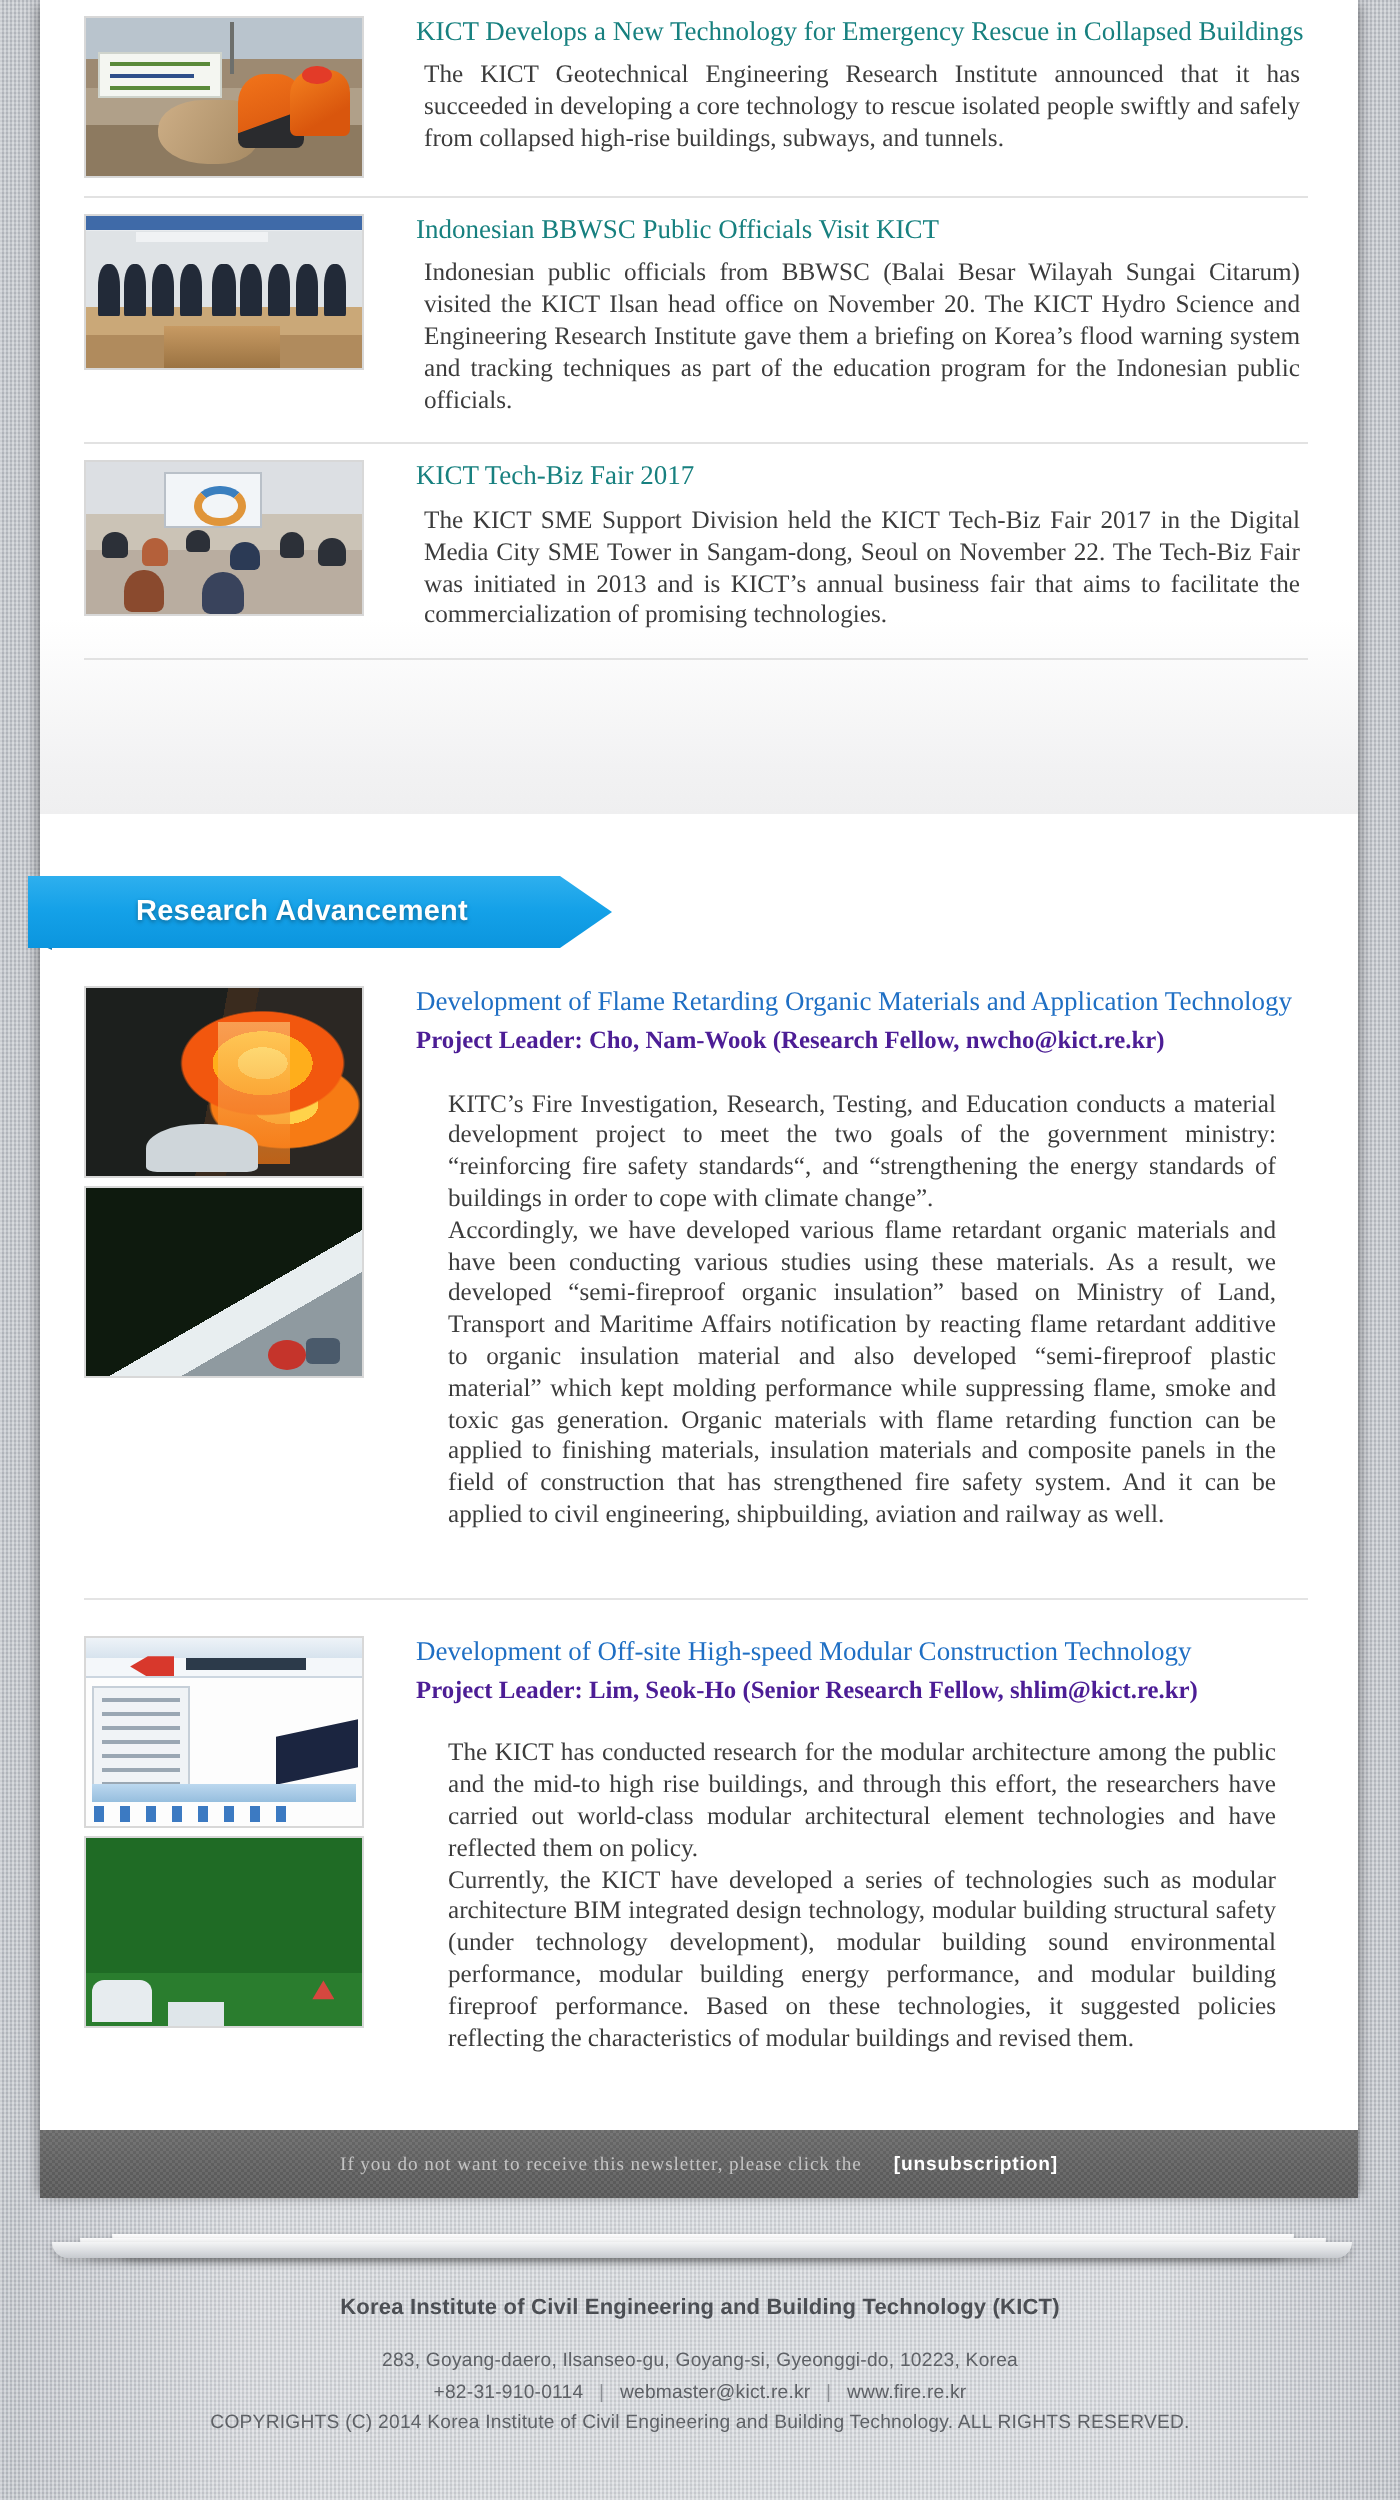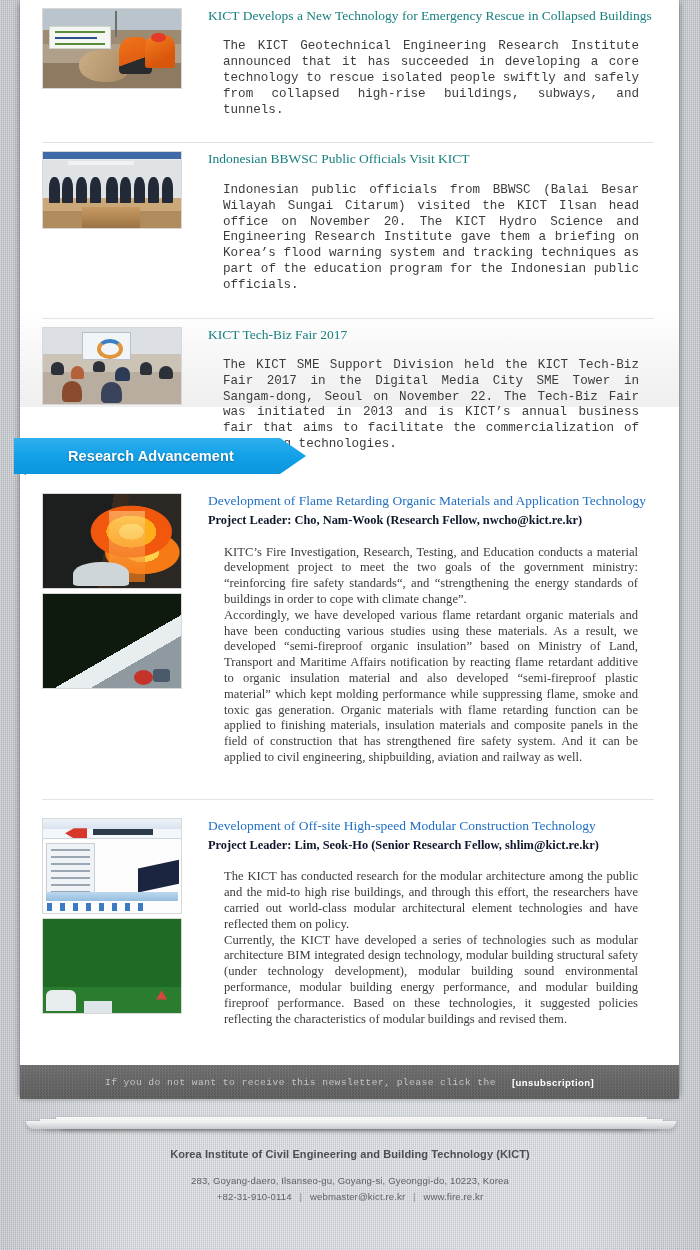--- a/index.html
+++ b/index.html
@@ -47,25 +47,25 @@
   .body-col{flex:1;padding-left:26px;min-width:0;}
   h2.headline{
     margin:0 0 6px 0;
     font-family:"Liberation Serif", serif;
     font-size:13.5px;line-height:1.22;
     font-weight:400;
     color:#17807f;
     text-align:justify;
   }
   p.desc{
-    margin:15px;
+    margin:4px;
     font-size:12.6px;line-height:1.255;
     color:#3c3c3c;
     text-align:justify;
-    font-family:Liberation Mono, monospace;
+    font-family:Liberation Serif, serif;
   }
   .divider{
     height:1px;background:#e2e2e2;
     margin:9px 25px 0 22px;
   }
   
   .ribbon-wrap{position:relative;height:46px;margin-top:30px;}
   .ribbon-tail{
     position:absolute;left:-6px;top:8px;width:12px;height:30px;
     background:#1b78b0;
@@ -92,37 +92,37 @@
   .r-thumb{
     width:140px;height:96px;box-sizing:border-box;
     border:1px solid #d8d8d8;overflow:hidden;position:relative;margin-bottom:4px;
   }
   h2.r-headline{
     margin:0 0 3px 0;font-size:13.5px;line-height:1.22;font-weight:400;
     color:#1f6fc4;text-align:justify;font-family:"Liberation Serif", serif;
   }
   .leader{
     margin:0 0 10px 0;font-size:12.4px;line-height:1.3;
-    color:#0f172a;font-family:"Liberation Serif", serif;font-weight:bold;
+    color:#4c1d95;font-family:"Liberation Serif", serif;font-weight:bold;
   }
   p.r-desc{
     margin:16px;font-size:12.6px;line-height:1.255;color:#3c3c3c;
     text-align:justify;font-family:"Liberation Serif", serif;
   }
   .r-divider{height:1px;background:#e4e4e4;margin:17px 25px 18px 22px;}
   
   .unsub-bar{
     height:34px;
     background:
       repeating-conic-gradient(rgba(255,255,255,.055) 0% 25%, rgba(0,0,0,.05) 0% 50%) 0 0/3px 3px,
       linear-gradient(180deg,#6e6e6e 0%,#636363 55%,#5d5d5d 100%);
     display:flex;align-items:center;justify-content:center;
   }
   .unsub-bar .txt{
-    font-family:Liberation Mono, monospace;font-size:9.6px;
+    font-family:Liberation Serif, serif;font-size:9.6px;
     color:#c4c4c4;letter-spacing:.45px;
   }
   .unsub-bar .lnk{
     font-family:"Liberation Sans", sans-serif;font-size:9.6px;font-weight:bold;
     color:#ffffff;letter-spacing:.4px;margin-left:16px;
   }
   
   .curl{
     position:absolute;left:22px;top:1117px;width:655px;height:22px;
     pointer-events:none;
@@ -407,13 +407,14 @@
 <div class="footer">
   <div class="org">Korea Institute of Civil Engineering and Building Technology (KICT)</div>
   <div class="line">283, Goyang-daero, Ilsanseo-gu, Goyang-si, Gyeonggi-do, 10223, Korea</div>
   <div class="line">
     <span>+82-31-910-0114</span>
     <span class="sep">|</span>
     <span>webmaster@kict.re.kr</span>
     <span class="sep">|</span>
     <span>www.fire.re.kr</span>
   </div>
+  <div class="line">COPYRIGHTS (C) 2014 Korea Institute of Civil Engineering and Building Technology. ALL RIGHTS RESERVED.</div>
 </div>
 
 </body></html>

